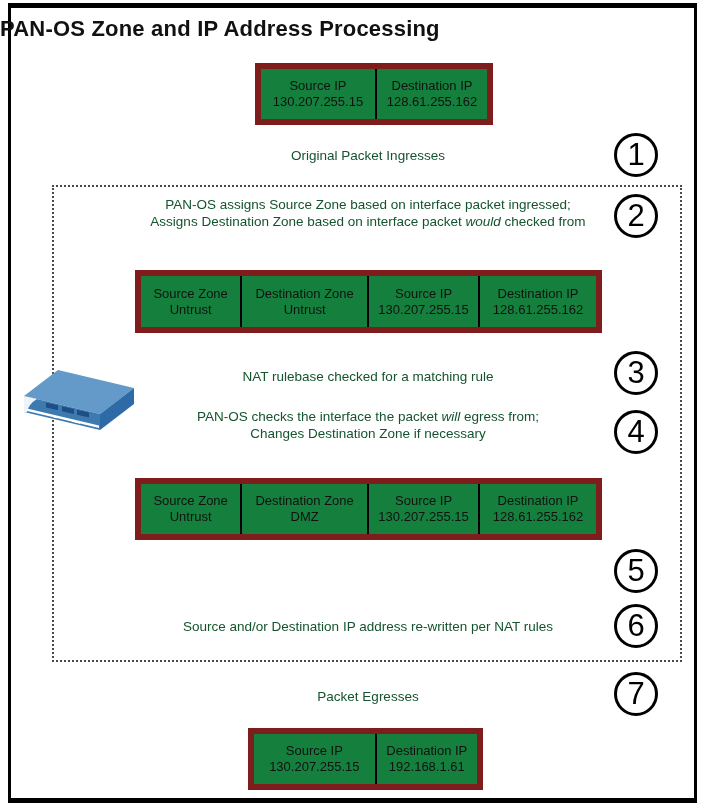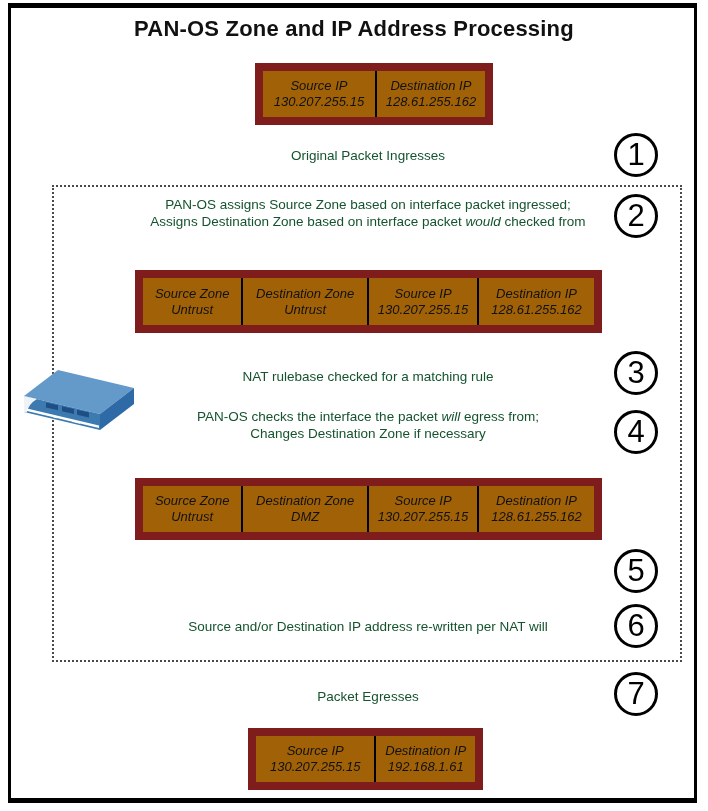--- a/index.html
+++ b/index.html
@@ -6,40 +6,40 @@
   .page {
     position:relative; width:708px; height:811px; background:#ffffff;
     font-family:"Liberation Sans", sans-serif; color:#111; overflow:hidden;
   }
   .frame {
     position:absolute; left:8px; top:3px; width:689px; height:800px;
     border:3px solid #000; border-top-width:5px; border-bottom-width:5px;
     box-sizing:border-box;
   }
   .title {
-    position:absolute; top:16px; left:0; width:708px; text-align:center;
+    position:absolute; top:16px; left:0; width:708px; text-align:left;
     font-size:22px; font-weight:bold; letter-spacing:0.2px;
   }
   .dotted {
     position:absolute; left:52px; top:185px; width:630px; height:477px;
     border:2px dotted #4a4a4a; box-sizing:border-box;
   }
   .steptext {
     position:absolute; left:40px; width:656px; text-align:center;
     font-size:13.5px; line-height:17px; color:#14532d;
   }
   .badge {
     position:absolute; left:614px; width:38px; height:38px;
     border:3px solid #000; border-radius:50%; box-sizing:content-box;
     text-align:center; font-size:31px; line-height:37px; color:#000;
     background:#fff;
   }
   .tbl {
     position:absolute; display:flex; box-sizing:border-box;
-    border:8px solid #7f1d1d; background:#a16207;font-style:italic;
+    border:6px solid #7f1d1d; background:#15803d;
   }
   .tbl .cell {
     box-sizing:border-box; display:flex; flex-direction:column;
     justify-content:center; text-align:center;
     font-size:13px; line-height:16px; border-left:2px solid #000;
   }
   .tbl .cell:first-child { border-left:none; }
   #tbl-ingress { left:255px; top:63px;  width:238px; height:62px; }
   #tbl-zones1  { left:135px; top:270px; width:467px; height:63px; }
   #tbl-zones2  { left:135px; top:478px; width:467px; height:62px; }
@@ -130,21 +130,21 @@
     <div class="cell" style="width:120px">
       <div>Destination IP</div>
       <div>128.61.255.162</div>
     </div>
   </div>
 
   <div class="badge" style="top:549px">
     <span>5</span>
   </div>
 
-  <div class="steptext" style="top:618px">Source and/or Destination IP address re-written per NAT will</div>
+  <div class="steptext" style="top:618px">Source and/or Destination IP address re-written per NAT rules</div>
   <div class="badge" style="top:604px">
     <span>6</span>
   </div>
 
   <div class="steptext" style="top:688px">Packet Egresses</div>
   <div class="badge" style="top:672px">
     <span>7</span>
   </div>
 
   <div class="tbl" id="tbl-egress">

